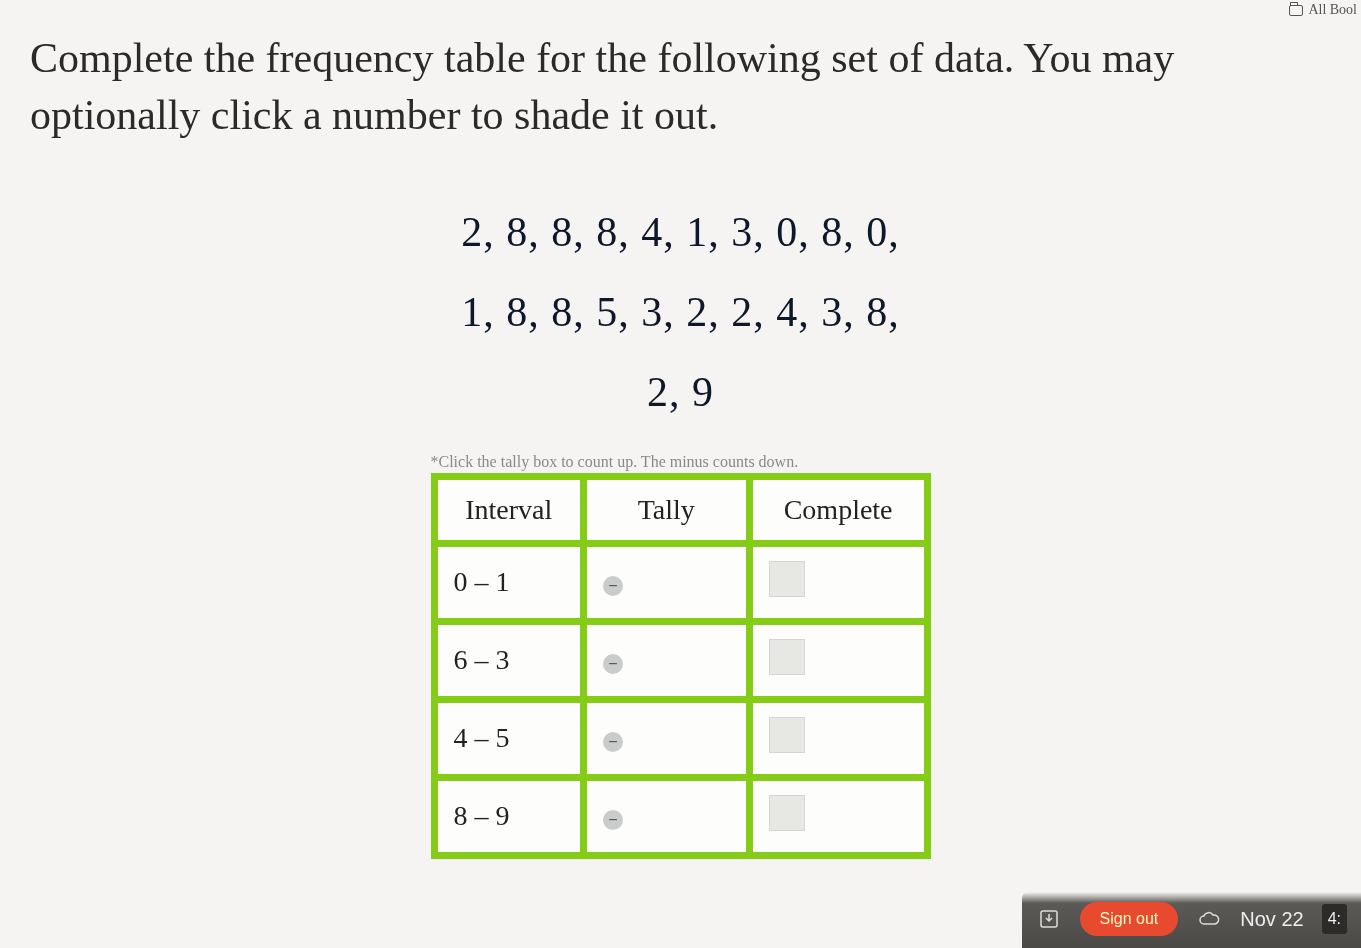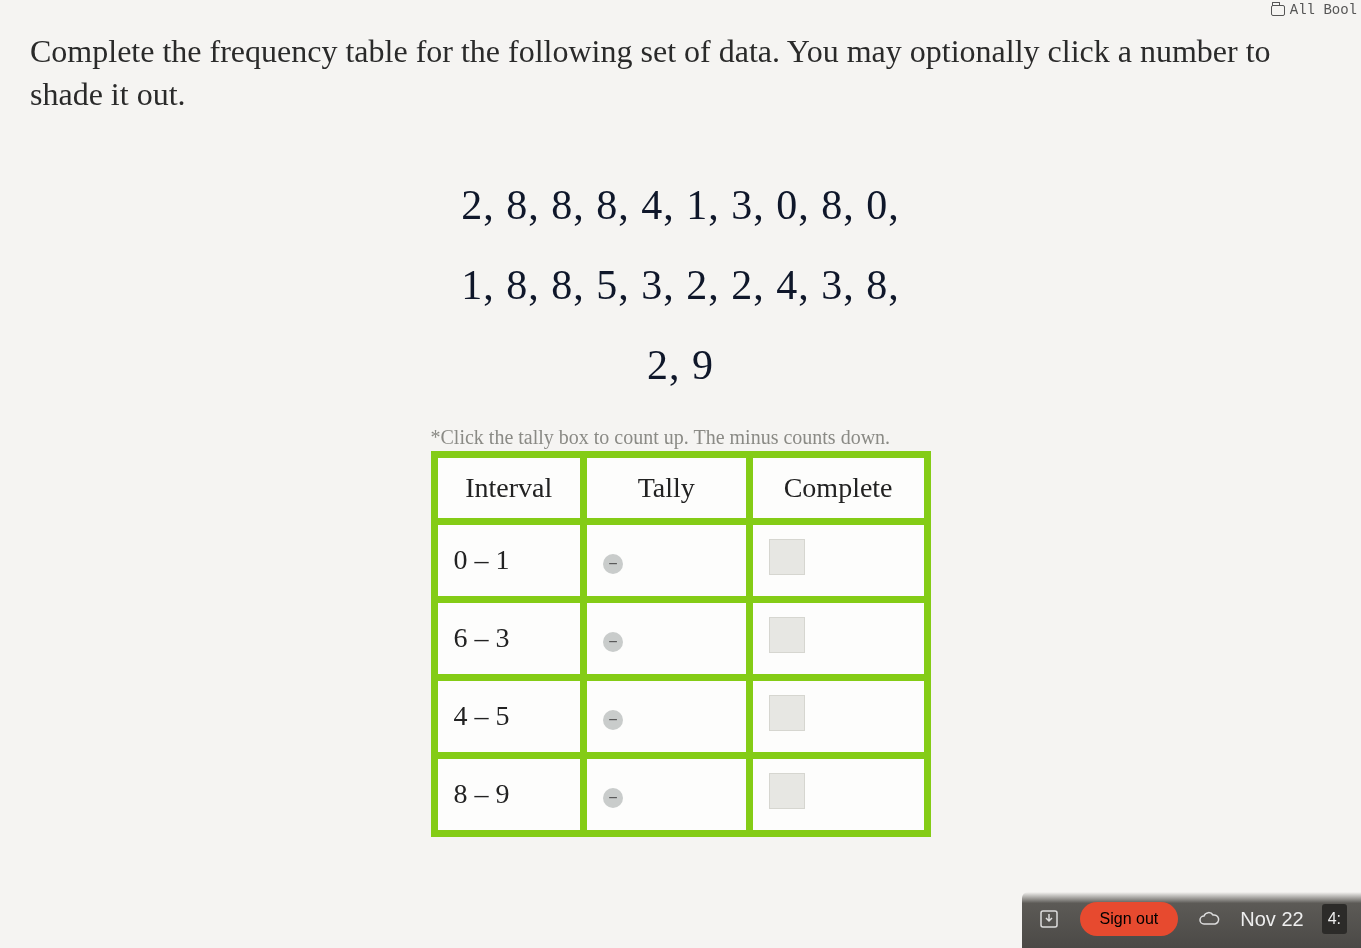--- a/index.html
+++ b/index.html
@@ -10,21 +10,21 @@
     color: #222;
     width: 1361px;
     height: 948px;
     position: relative;
     overflow: hidden;
   }
   .top-tab {
     position: absolute;
     top: 2px;
     right: 4px;
-    font-family: Liberation Mono, monospace;
+    font-family: Liberation Serif, serif;
     font-size: 14px;
     color: #555;
     display: flex;
     align-items: center;
     gap: 5px;
   }
   .folder-icon {
     width: 14px;
     height: 11px;
     border: 1.5px solid #555;
@@ -37,38 +37,38 @@
     top: -4px;
     left: 0;
     width: 6px;
     height: 3px;
     border: 1.5px solid #555;
     border-bottom: none;
     border-radius: 1px 1px 0 0;
   }
   .prompt {
     padding: 30px 30px 10px 30px;
-    font-size: 32px;
+    font-size: 42px;
     line-height: 1.35;
     color: #2a2a2a;
   }
   .data-block {
     text-align: center;
     margin-top: 40px;
     font-size: 42px;
     line-height: 1.9;
     letter-spacing: 1px;
     color: #0f172a;
   }
   .table-wrap {
     margin: 20px auto 0 auto;
     width: 500px;
   }
   .hint {
-    font-size: 20px;
+    font-size: 16px;
     color: #8a8a85;
     font-family: Georgia, serif;
     margin-bottom: 2px;
   }
   table.freq {
     border-collapse: collapse;
     width: 100%;
     background: #fdfdfc;
   }
   table.freq th, table.freq td {
@@ -128,21 +128,21 @@
     width: 26px;
     height: 26px;
     display: inline-flex;
     align-items: center;
     justify-content: center;
     color: #eee;
     font-size: 18px;
   }
   .signout {
     background: #e74a2f;
-    color: #000000;
+    color: #fef9c3;
     border-radius: 18px;
     padding: 8px 20px;
     font-size: 16px;
     cursor: pointer;
   }
   .date-txt {
     color: #eee;
     font-size: 20px;
   }
   .time-txt {

